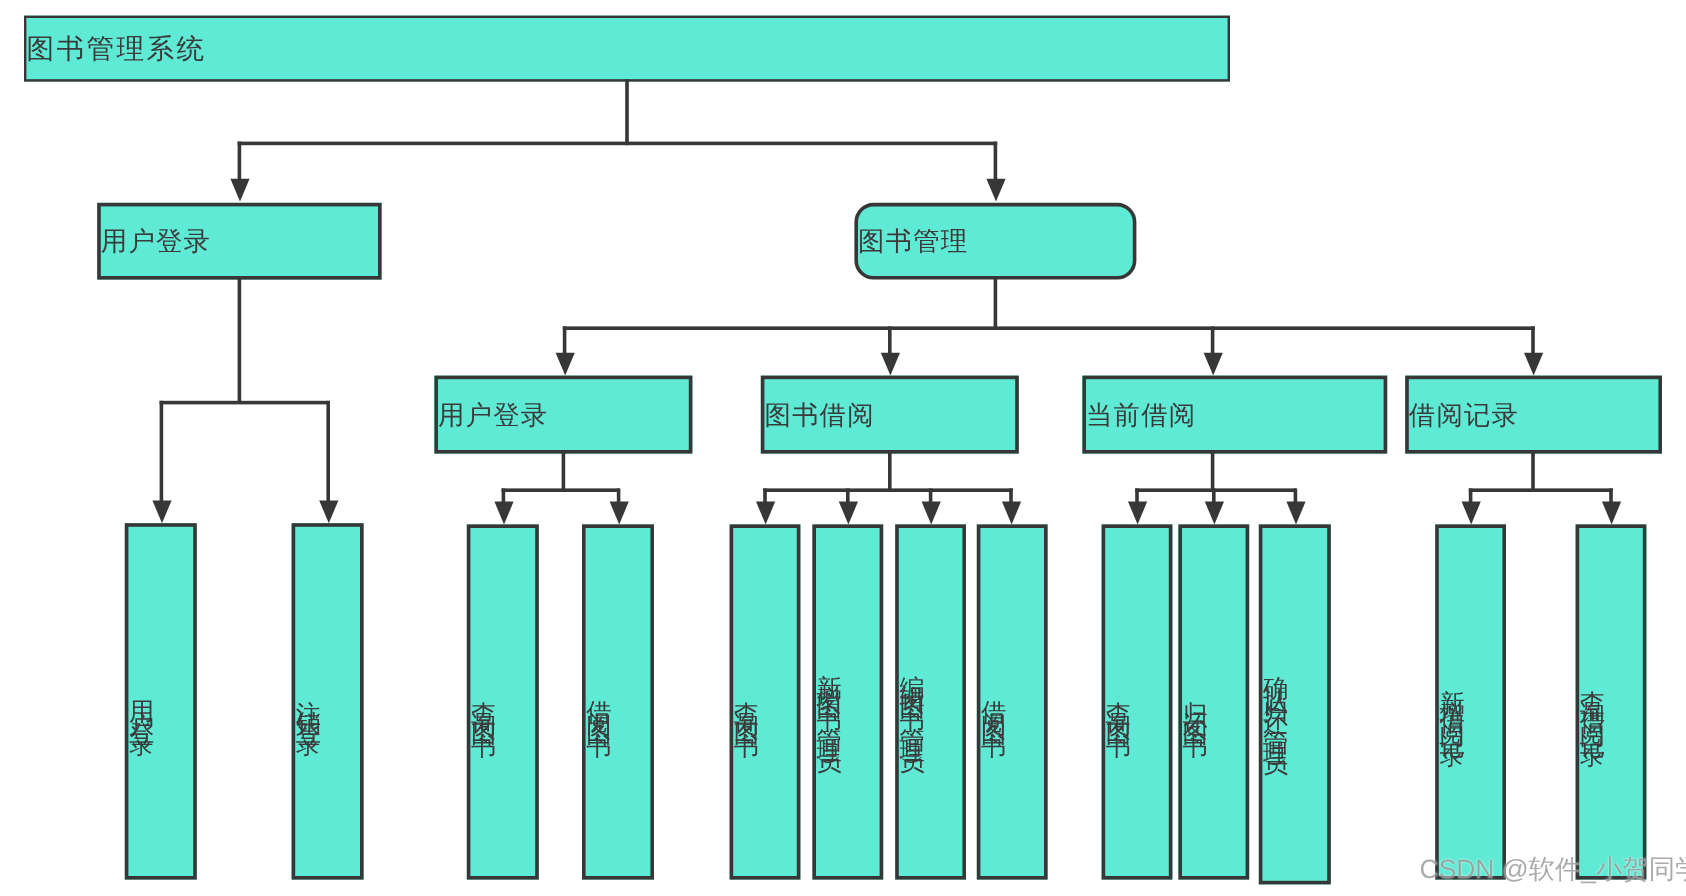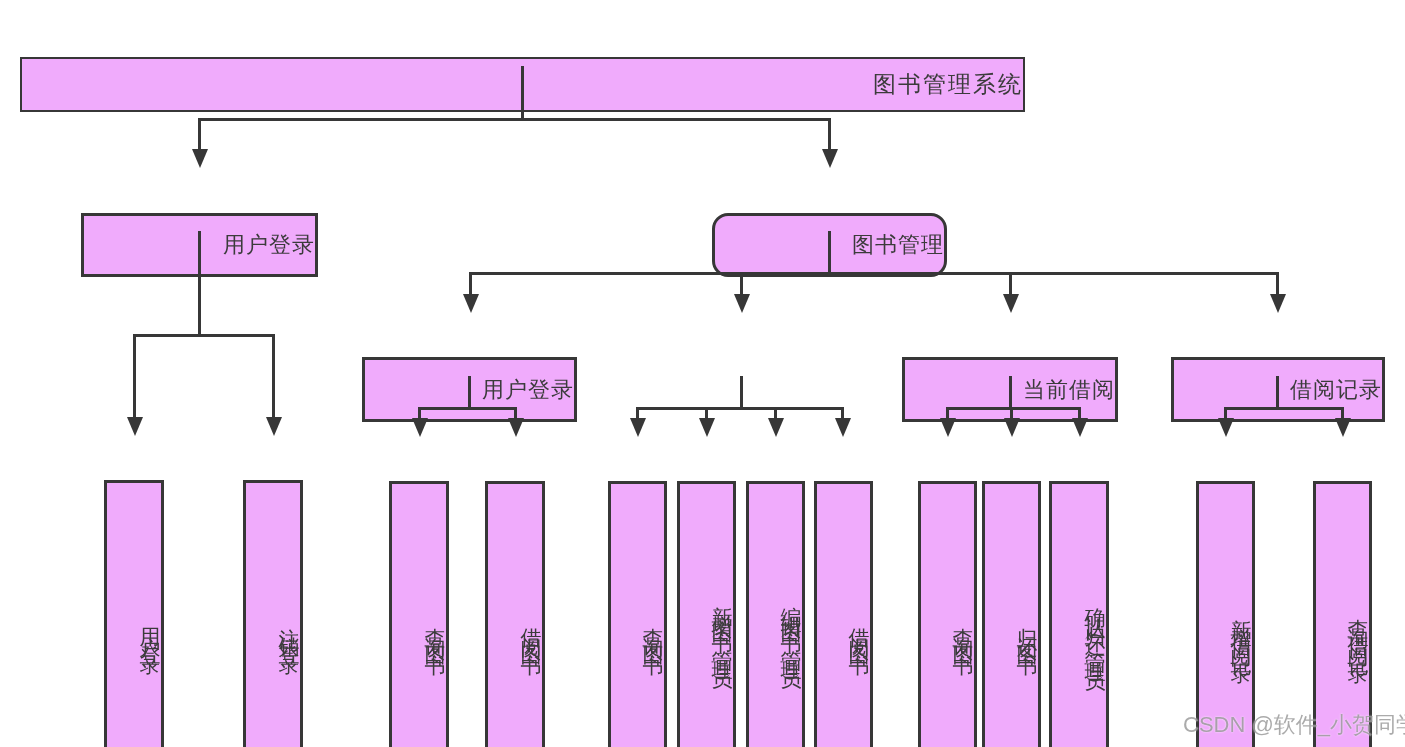--- a/index.html
+++ b/index.html
@@ -1,22 +1,22 @@
 <!DOCTYPE html>
 <html><head>
 <meta charset="utf-8">
 <style>
   html,body{margin:0;padding:0;background:#fff;}
   .canvas{
     position:relative;width:1405px;height:747px;background:#ffffff;
     font-family:"Liberation Sans","DejaVu Sans",sans-serif;overflow:hidden;
   }
   .box{
-    position:absolute;box-sizing:border-box;border:3px solid #373737;background:#f0abfc;
-    display:flex;align-items:center;justify-content:flex-end;color:#3b3b3b;margin-top:44px;
+    position:absolute;box-sizing:border-box;border:3px solid #373737;background:#5eead4;
+    display:flex;align-items:center;justify-content:flex-start;color:#3b3b3b;
   }
   .hl{font-size:22px;letter-spacing:1px;white-space:nowrap;}
   .root{border-width:2px;}
   .root .hl{font-size:23px;letter-spacing:2px;}
   .vt{
     writing-mode:vertical-rl;font-size:21px;line-height:1;letter-spacing:9px;
     color:#3b3b3b;white-space:nowrap;
   }
   .ln{position:absolute;background:#373737;}
   .ah{
@@ -73,21 +73,24 @@
   <div class="ln" style="left:740px;top:272px;width:3px;height:24px;"></div>
   <div class="ah" style="left:741.5px;top:294px;"></div>
   <div class="ln" style="left:1009px;top:272px;width:3px;height:24px;"></div>
   <div class="ah" style="left:1010.5px;top:294px;"></div>
   <div class="ln" style="left:1276px;top:272px;width:3px;height:24px;"></div>
   <div class="ah" style="left:1277.5px;top:294px;"></div>
 
   <div class="box" style="left:362px;top:313px;width:215px;height:65px;">
     <span class="hl">用户登录</span>
   </div>
-  <div class="box" style="left:902px;top:313px;width:216px;height:65px;">
+  <div class="box" style="left:634px;top:313px;width:215px;height:65px;">
+    <span class="hl">图书借阅</span>
+  </div>
+  <div class="box" style="left:902px;top:313px;width:254px;height:65px;">
     <span class="hl">当前借阅</span>
   </div>
   <div class="box" style="left:1171px;top:313px;width:214px;height:65px;">
     <span class="hl">借阅记录</span>
   </div>
 
   <div class="ln" style="left:468px;top:376px;width:3px;height:33px;"></div>
   <div class="ln" style="left:418px;top:407px;width:98px;height:3px;"></div>
   <div class="ln" style="left:418px;top:407px;width:3px;height:13px;"></div>
   <div class="ah" style="left:419.5px;top:418px;"></div>

